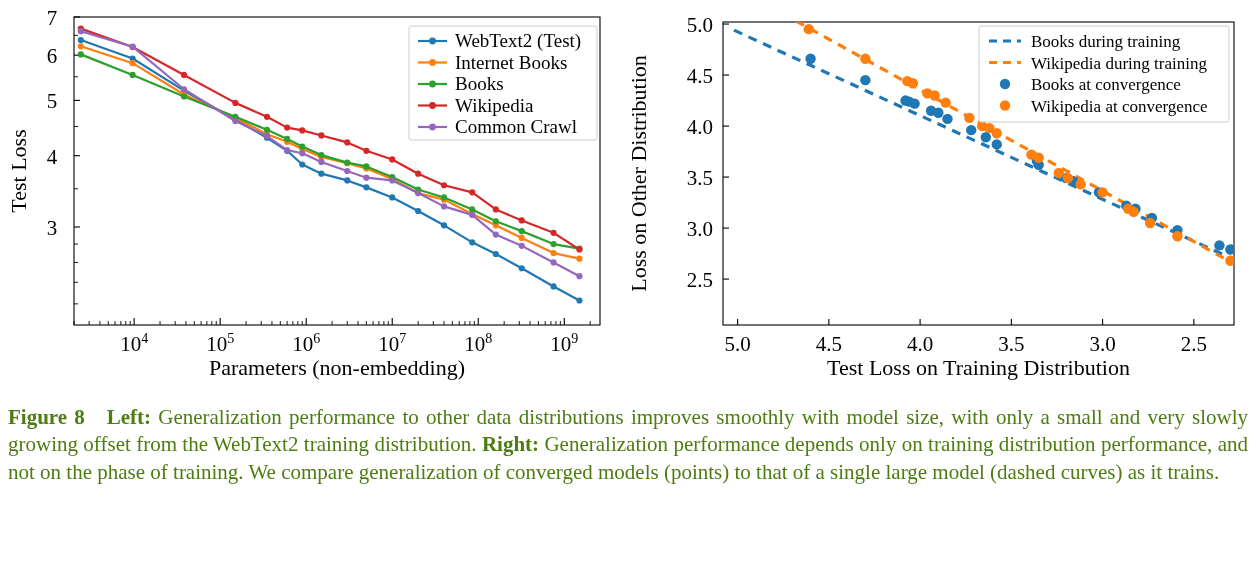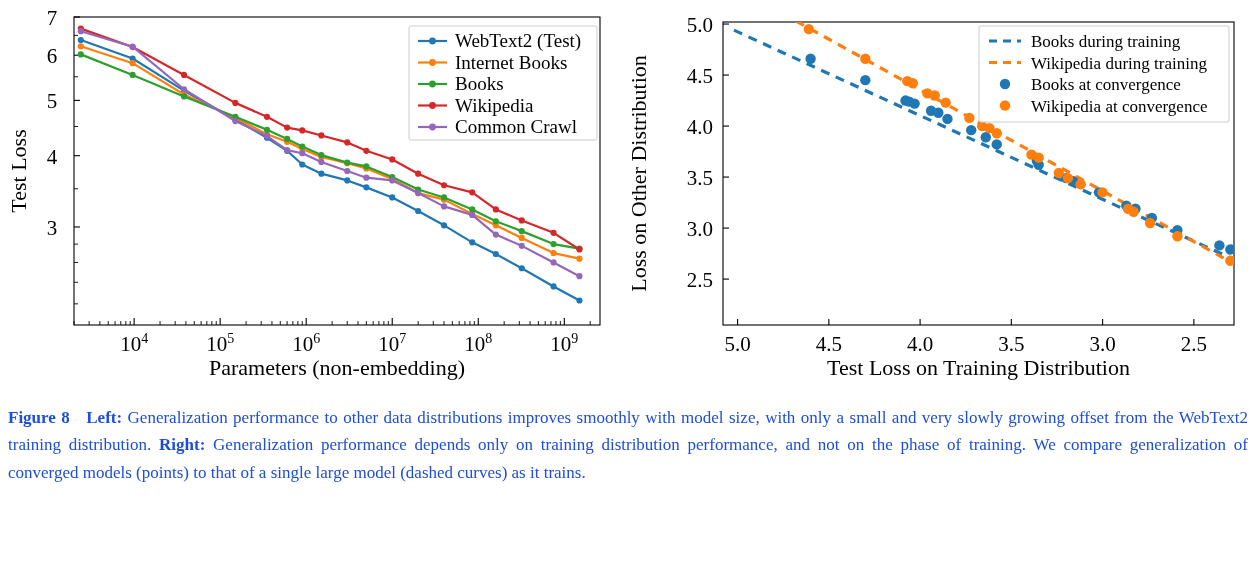--- a/index.html
+++ b/index.html
@@ -23,23 +23,23 @@
   .ticklabel-sup{font-size:14px;}
   .axlabel{font-family:"Liberation Serif","DejaVu Serif",serif;font-size:22px;fill:#000;}
   .legendbox{fill:#ffffff;stroke:#cccccc;stroke-width:1;}
   .legendtext{font-family:"Liberation Serif","DejaVu Serif",serif;font-size:19px;fill:#000;}
   .legendtext-sm{font-size:17px;}
   .series-line{fill:none;stroke-width:2.2;stroke-linejoin:round;stroke-linecap:round;}
   .series-dash{fill:none;stroke-width:3.2;stroke-dasharray:9 7;stroke-linecap:butt;}
   #caption{
     position:absolute;left:8px;top:404px;width:1240px;
     font-family:"Liberation Serif","DejaVu Serif",serif;
-    font-size:17px;line-height:27.4px;
+    font-size:21px;line-height:27.4px;
     text-align:justify;
-    color:#1d4ed8;
+    color:#4d7c0f;
   }
   #caption b{font-weight:bold;}
 </style>
 </head>
 <body>
 
 <div id="figure">
 
   <div class="panel" id="panel-left">
     <svg id="svg-left" width="640" height="400">

